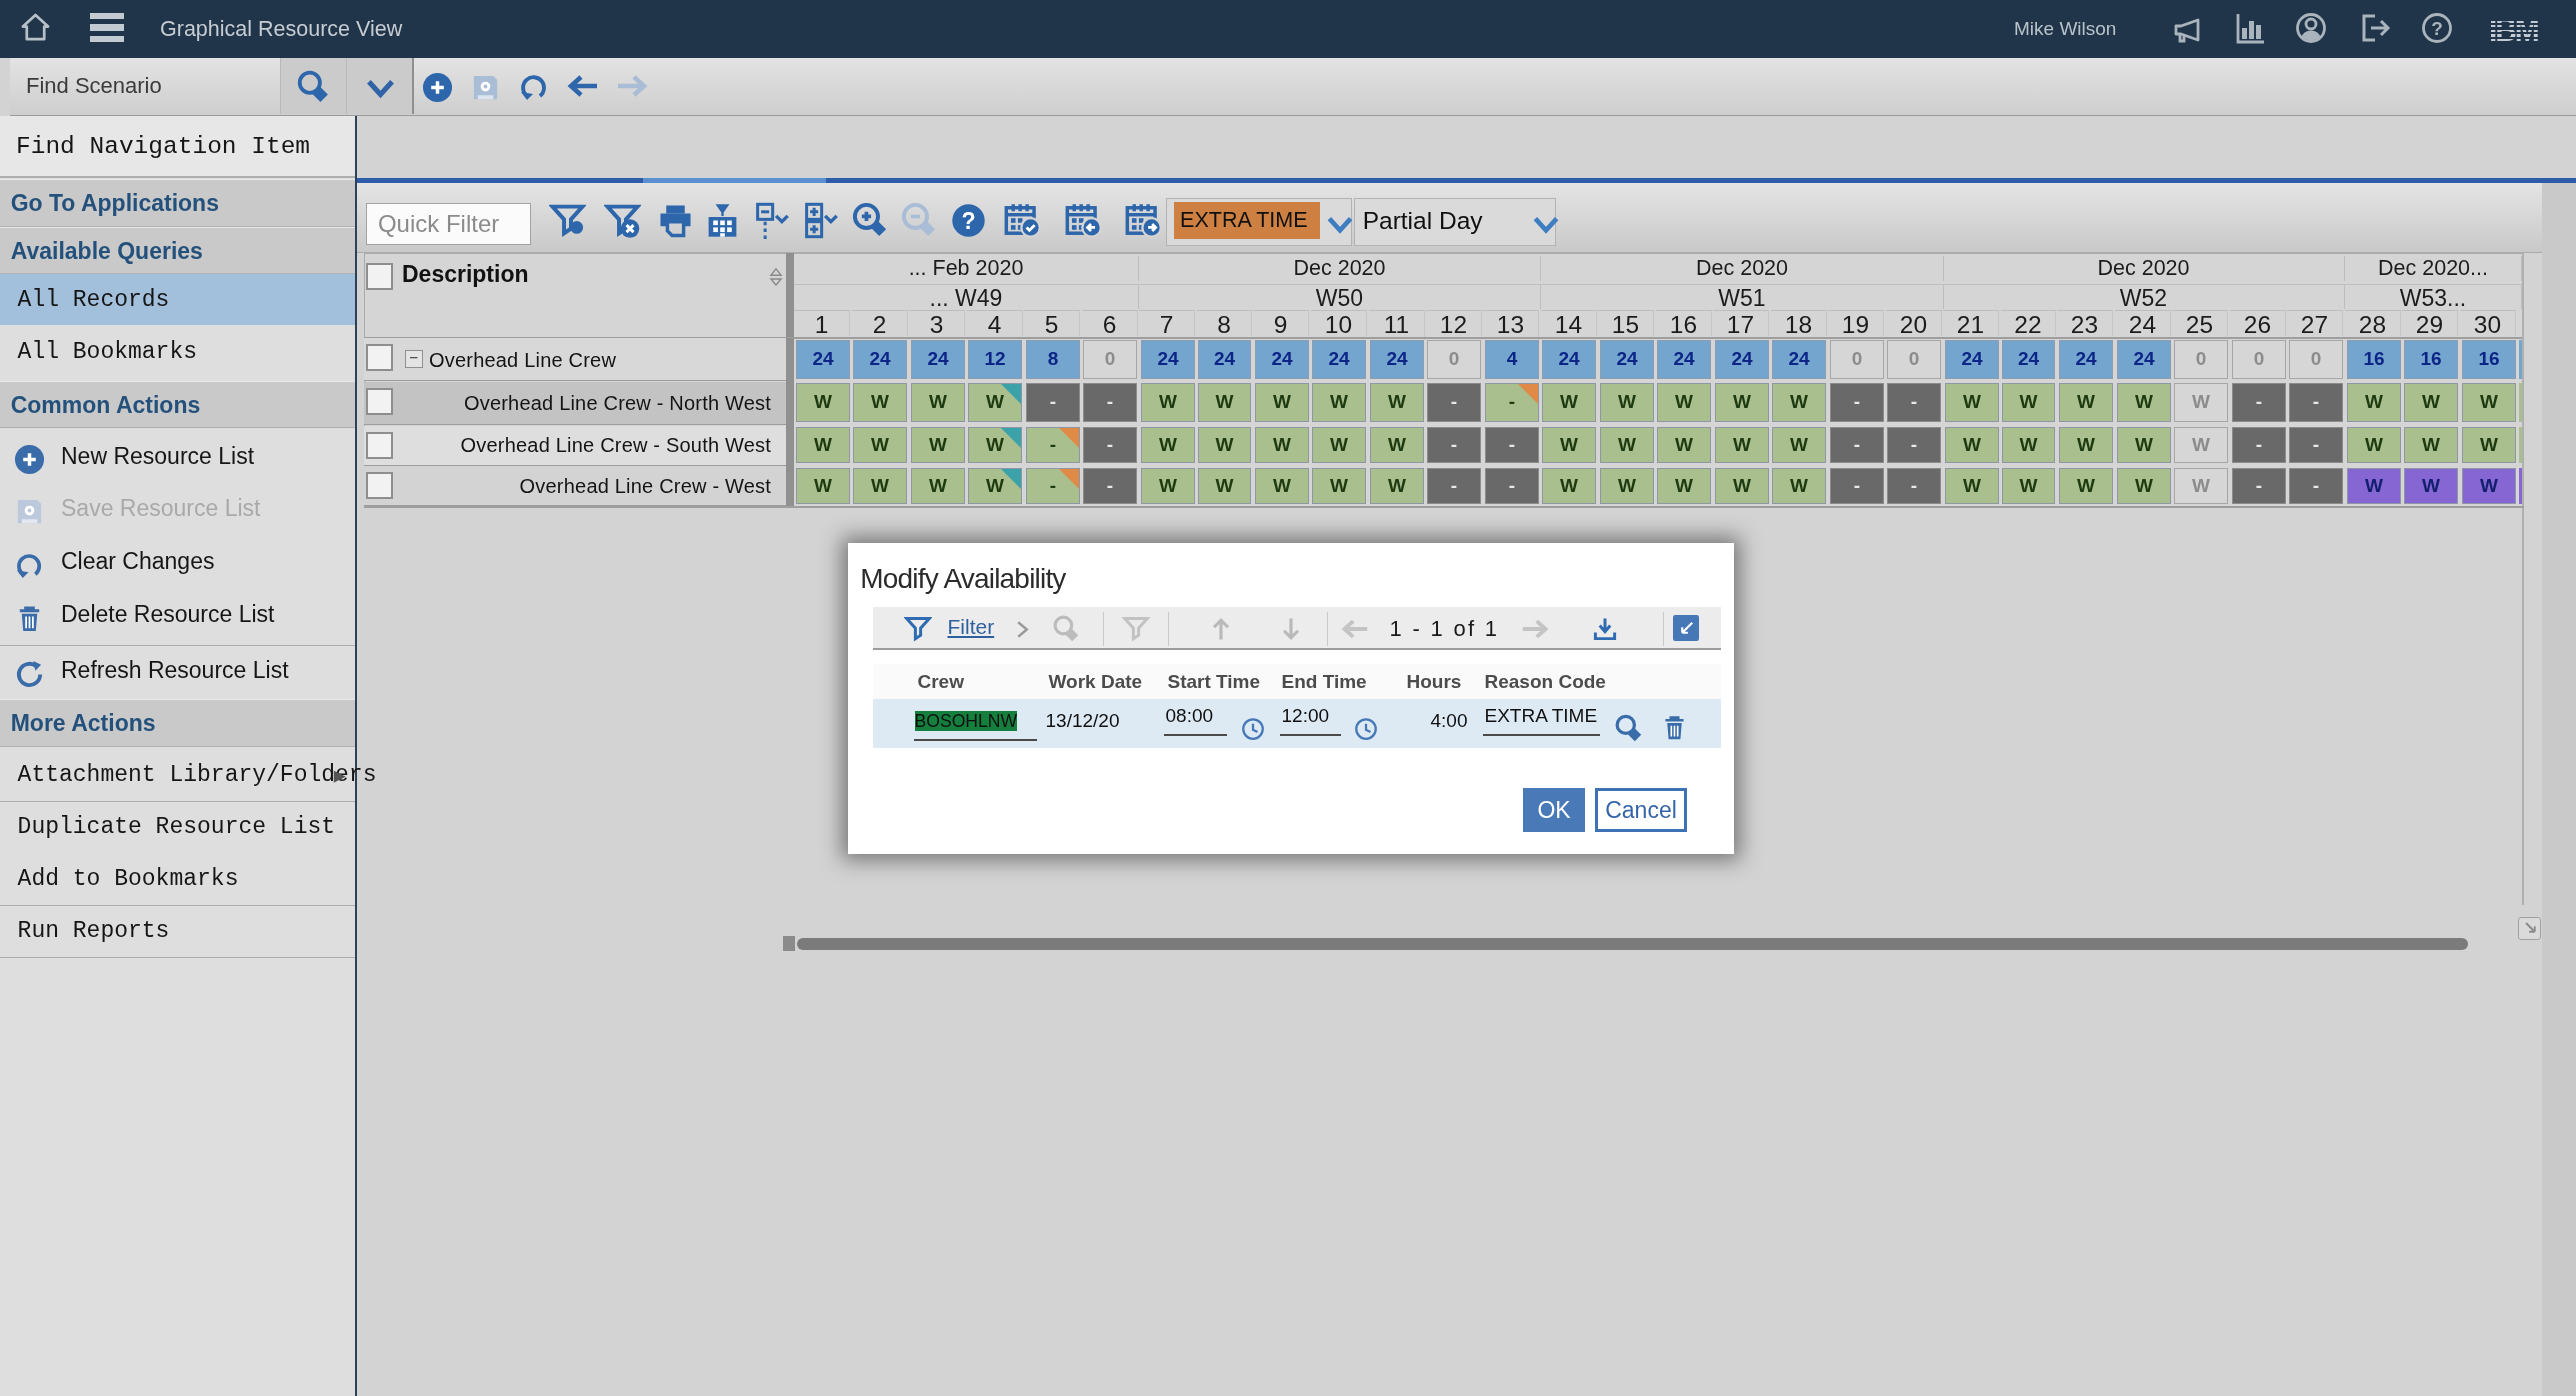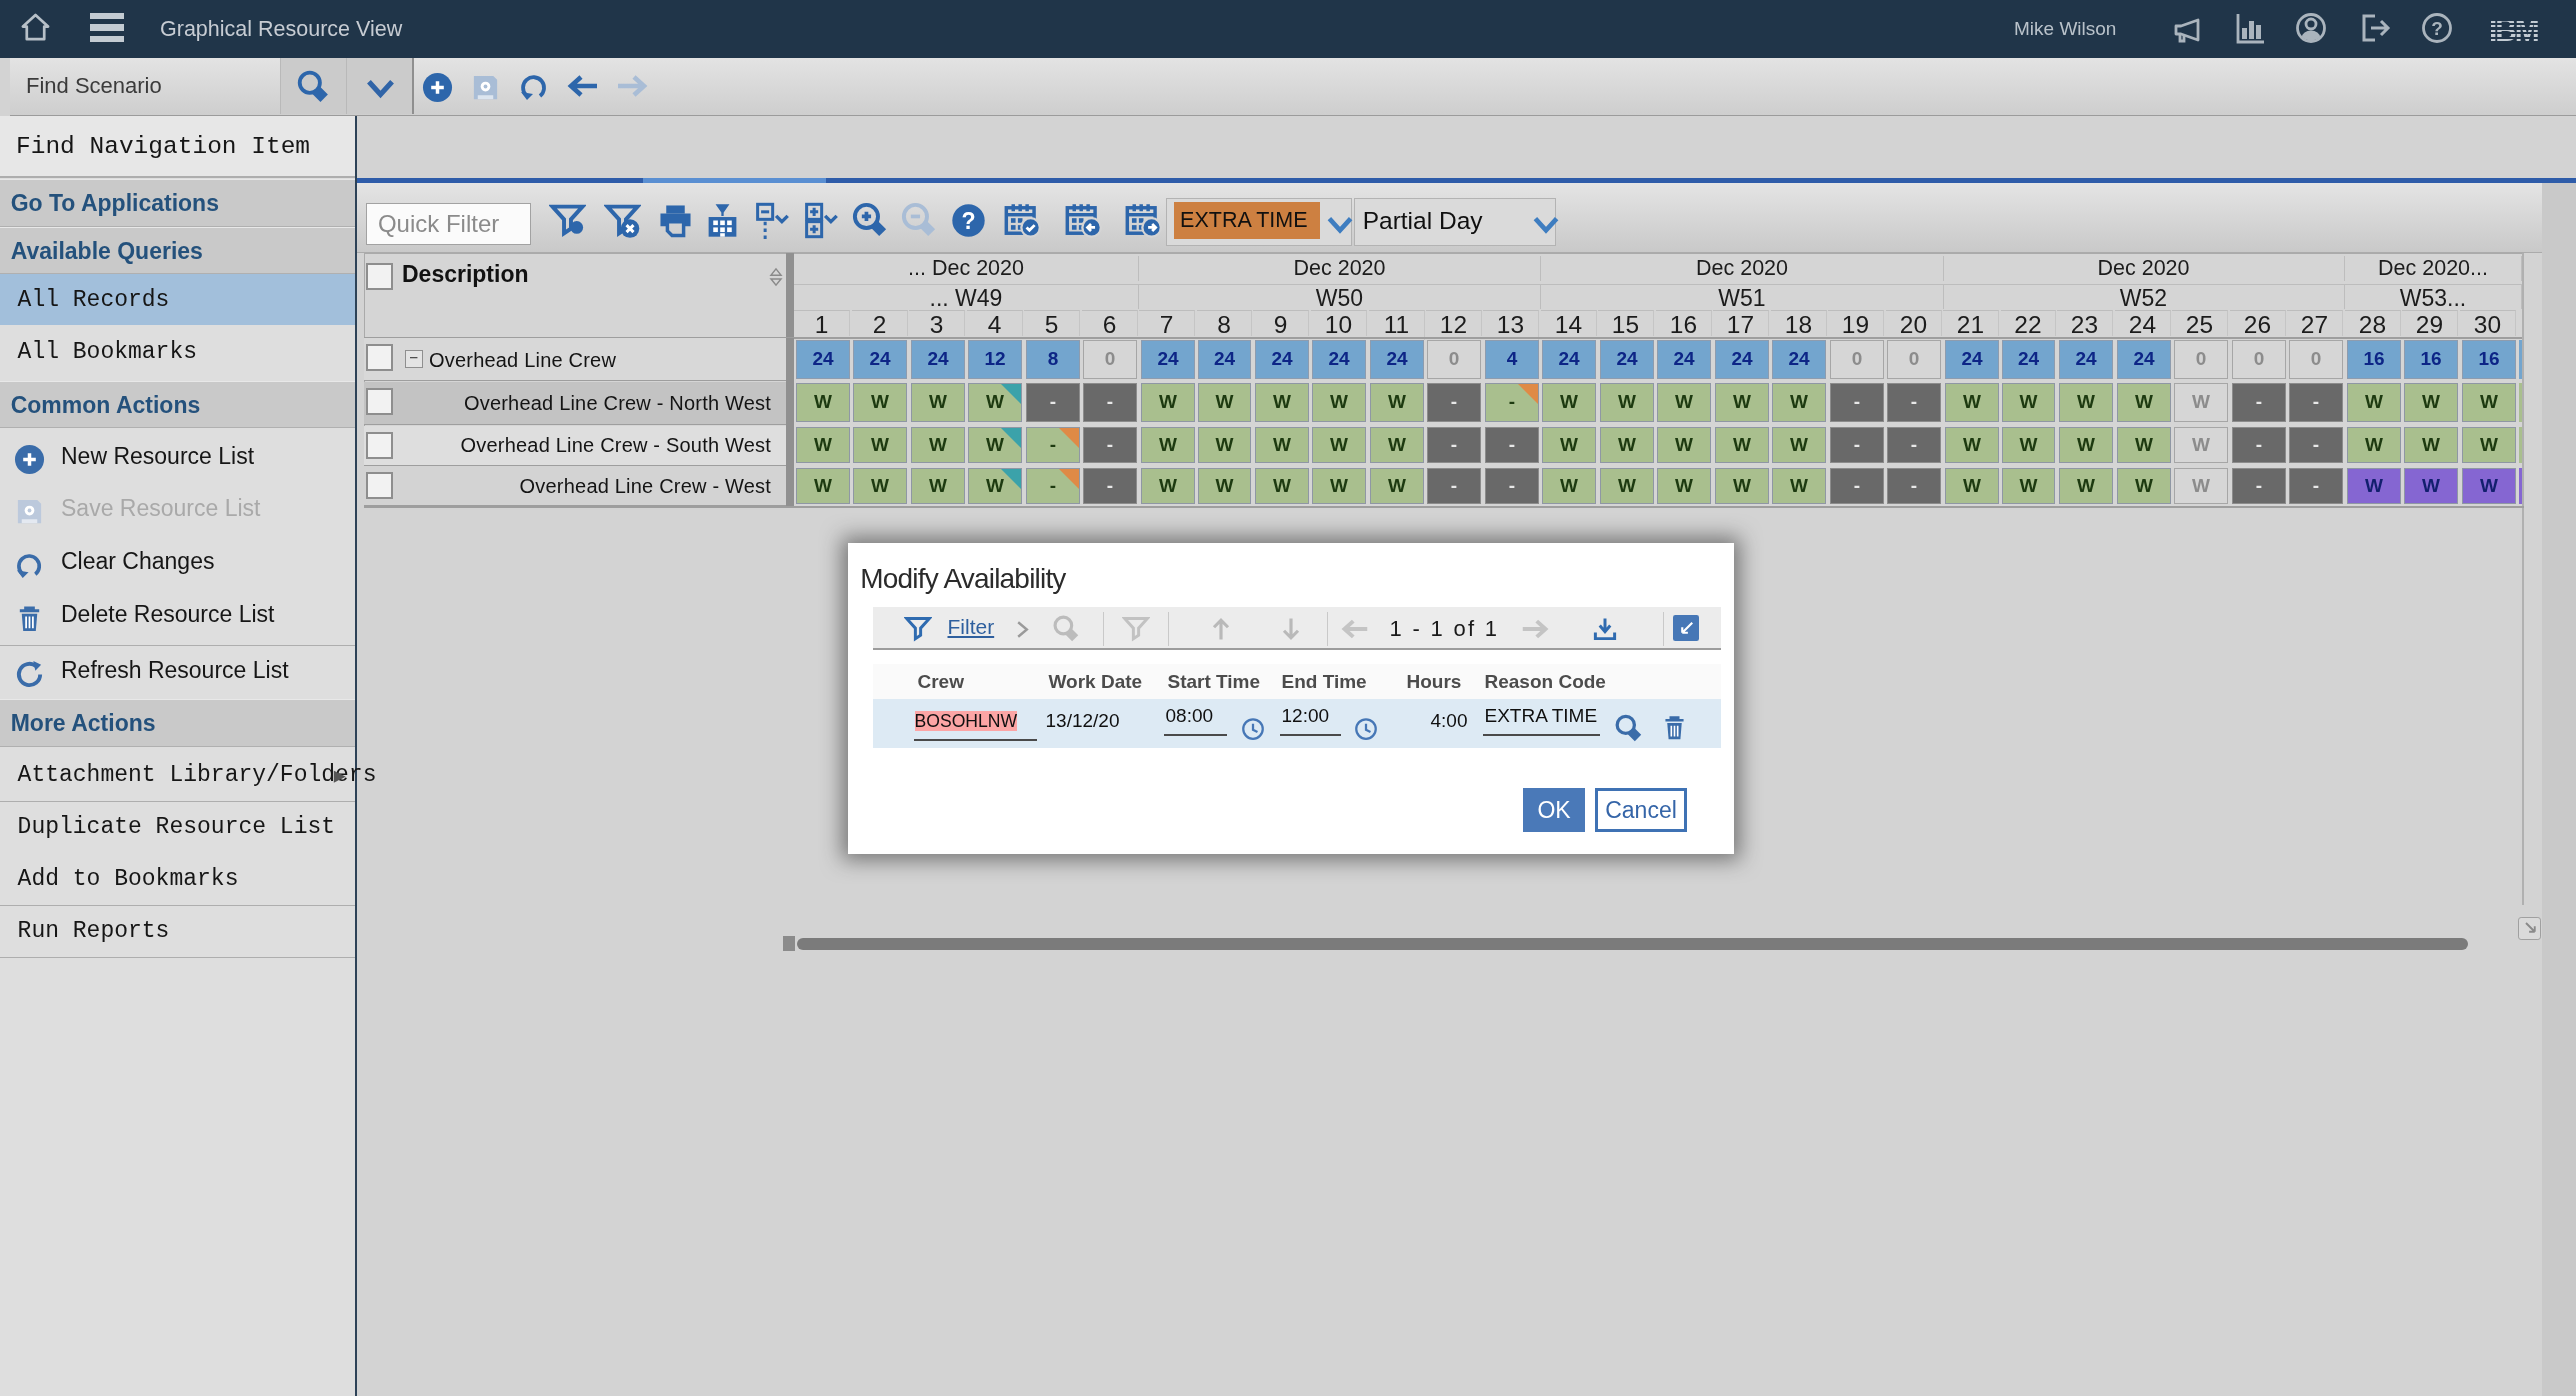--- a/index.html
+++ b/index.html
@@ -345,21 +345,21 @@
 <div id="grid">
 <div class="abs" style="left:7px;top:0;width:2160px;height:254px;background:#d5d5d5;border:1.5px solid #aaaaaa"></div>
 <div class="abs" style="left:7px;top:0px;width:422px;height:84px;"></div>
 <div class="cb" style="left:9.2px;top:10px"></div>
 <div class="abs" style="left:45px;top:7.7px;font-size:23px;font-weight:bold;color:#111">Description</div>
 <svg class="abs" style="left:409px;top:14px" width="20" height="20" viewBox="0 0 32 32">
         <path d="M16 3l8 10H8z" fill="none" stroke="#8a8a8a" stroke-width="2.4"></path>
         <path d="M16 29l8-10H8z" fill="none" stroke="#8a8a8a" stroke-width="2.4"></path>
       </svg>
 <div class="abs" style="left:429px;top:0;width:7.7px;height:254px;background:#909090"></div>
-<div class="hdrtxt" style="left:437px;top:3.1px;width:345px;text-align:center;border-right:1.5px solid #bdbdbd;height:24.5px">... Dec 2020</div>
+<div class="hdrtxt" style="left:437px;top:3.1px;width:345px;text-align:center;border-right:1.5px solid #bdbdbd;height:24.5px">... Feb 2020</div>
 <div class="hdrtxt" style="left:437px;top:31px;width:345px;text-align:center;border-right:1.5px solid #bdbdbd;height:24.5px;border-top:1.5px solid #bdbdbd;padding-top:0px"><span class="wk">... W49</span></div>
 <div class="hdrtxt" style="left:782px;top:3.1px;width:402px;text-align:center;border-right:1.5px solid #bdbdbd;height:24.5px">Dec 2020</div>
 <div class="hdrtxt" style="left:782px;top:31px;width:402px;text-align:center;border-right:1.5px solid #bdbdbd;height:24.5px;border-top:1.5px solid #bdbdbd;padding-top:0px"><span class="wk">W50</span></div>
 <div class="hdrtxt" style="left:1184px;top:3.1px;width:403px;text-align:center;border-right:1.5px solid #bdbdbd;height:24.5px">Dec 2020</div>
 <div class="hdrtxt" style="left:1184px;top:31px;width:403px;text-align:center;border-right:1.5px solid #bdbdbd;height:24.5px;border-top:1.5px solid #bdbdbd;padding-top:0px"><span class="wk">W51</span></div>
 <div class="hdrtxt" style="left:1586px;top:3.1px;width:402px;text-align:center;border-right:1.5px solid #bdbdbd;height:24.5px">Dec 2020</div>
 <div class="hdrtxt" style="left:1586px;top:31px;width:402px;text-align:center;border-right:1.5px solid #bdbdbd;height:24.5px;border-top:1.5px solid #bdbdbd;padding-top:0px"><span class="wk">W52</span></div>
 <div class="hdrtxt" style="left:1988px;top:3.1px;width:177px;text-align:center;border-right:1.5px solid #bdbdbd;height:24.5px">Dec 2020...</div>
 <div class="hdrtxt" style="left:1988px;top:31px;width:177px;text-align:center;border-right:1.5px solid #bdbdbd;height:24.5px;border-top:1.5px solid #bdbdbd;padding-top:0px"><span class="wk">W53...</span></div>
 <div class="hdrtxt dayn" style="left:437px;top:57px;width:56px;text-align:center;border-right:1.5px solid #c5c5c5;border-top:1.5px solid #bdbdbd;height:26px">1</div>
@@ -589,21 +589,21 @@
 </div>
 <div id="mhdr">
 <span style="left:45px">Crew</span>
 <span style="left:176px">Work Date</span>
 <span style="left:295px">Start Time</span>
 <span style="left:409px">End Time</span>
 <span style="left:534px">Hours</span>
 <span style="left:612px">Reason Code</span>
 </div>
 <div id="mrow">
-<div class="v" style="left:42px;font-size:17.6px"><span style="background:#fca5a5">BOSOHLNW</span></div>
+<div class="v" style="left:42px;font-size:17.6px"><span style="background:#15803d">BOSOHLNW</span></div>
 <div class="uline" style="left:41px;top:40px;width:123px"></div>
 <div class="v" style="left:173px">13/12/20</div>
 <div class="v" style="left:293px;top:-4.6px">08:00</div>
 <div class="uline" style="left:291px;top:35px;width:63px"></div>
 <svg class="abs" style="left:368px;top:18.4px" width="24" height="24" viewBox="0 0 32 32">
           <circle cx="16" cy="16" r="13" fill="none" stroke="#4677b6" stroke-width="3"></circle>
           <path d="M16 9v8l6 3" fill="none" stroke="#4677b6" stroke-width="3"></path>
         </svg>
 <div class="v" style="left:409px;top:-4.6px">12:00</div>
 <div class="uline" style="left:407px;top:35px;width:61px"></div>

